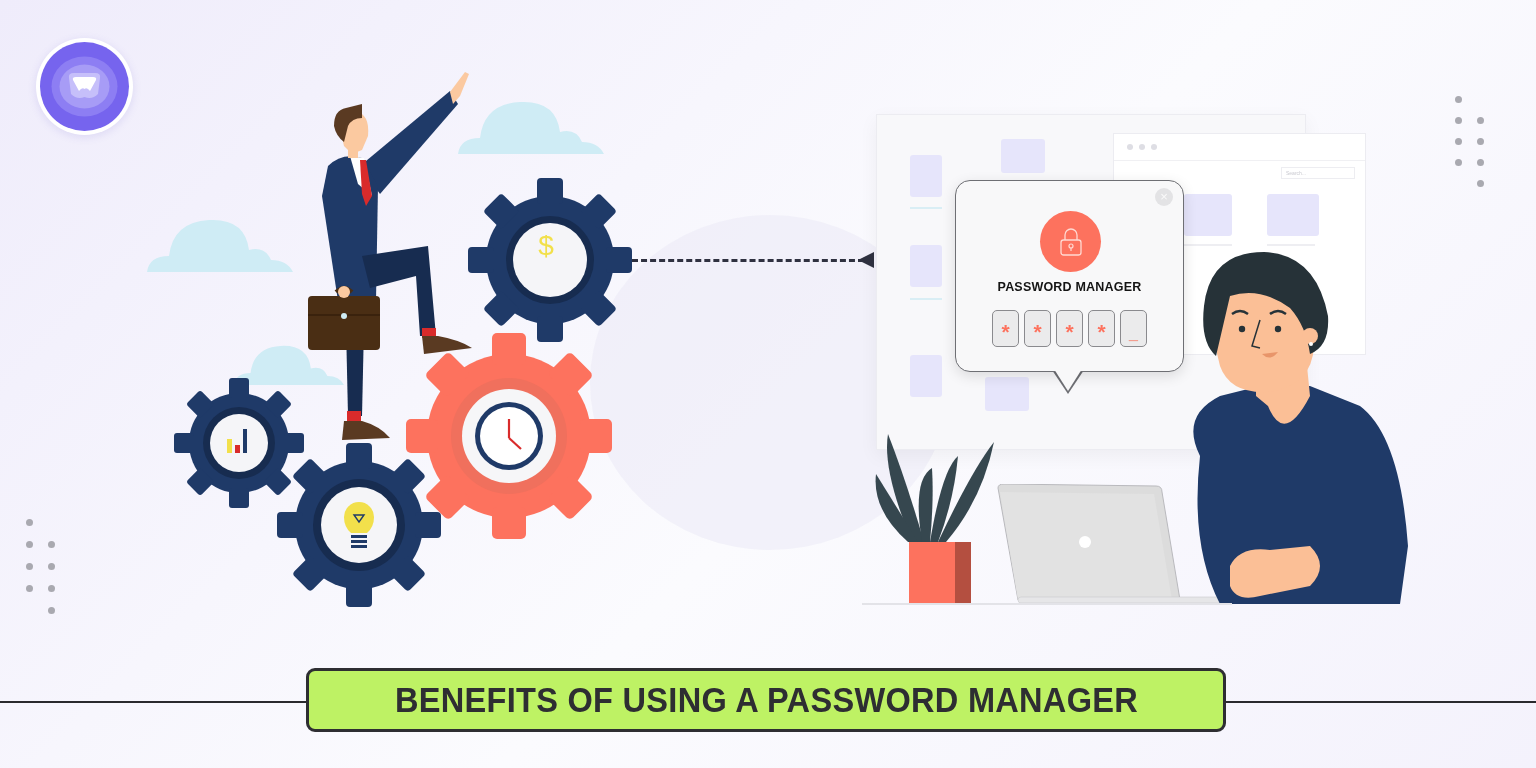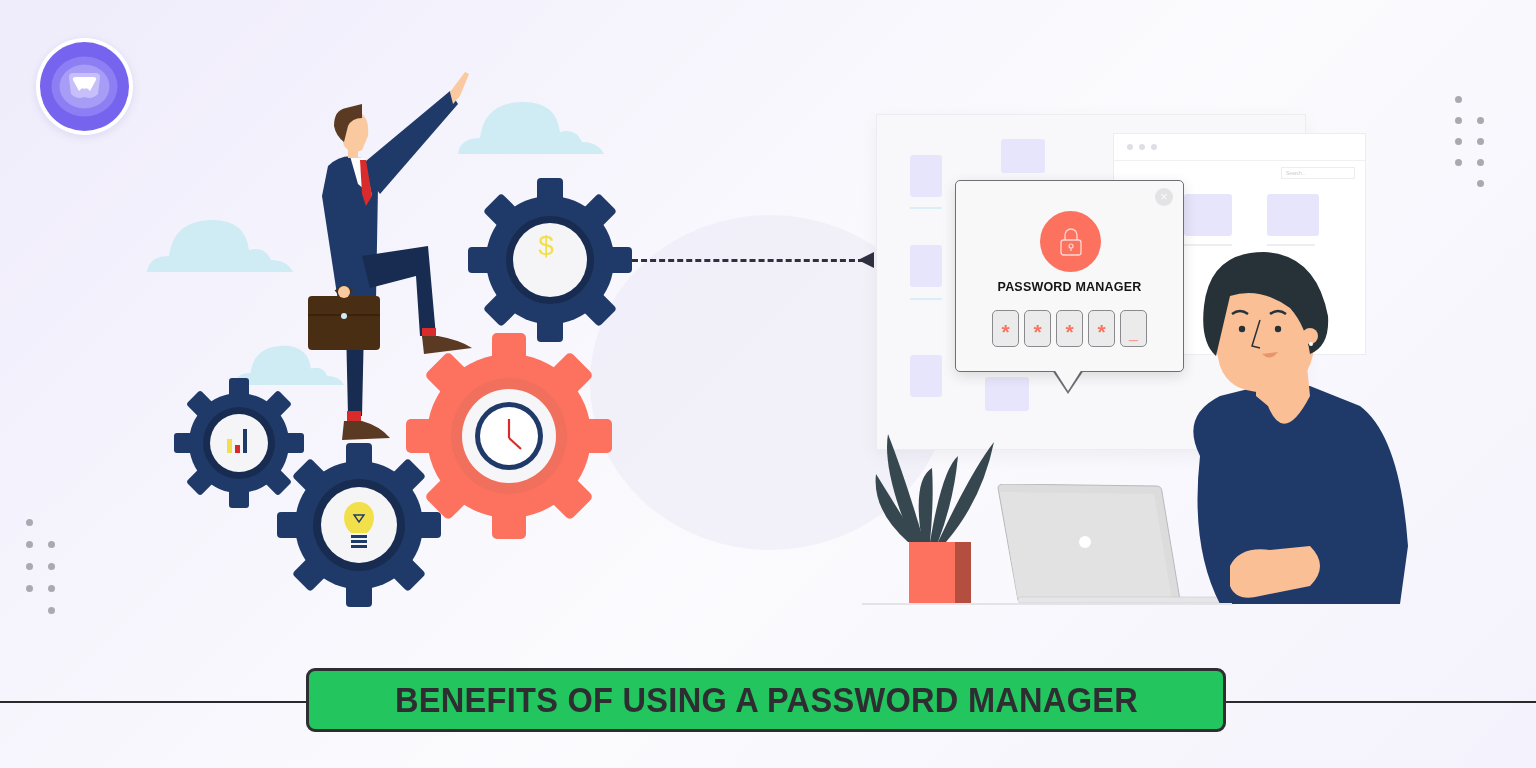--- a/index.html
+++ b/index.html
@@ -53,21 +53,21 @@
   .win-search {
     position: absolute; right: 10px; top: 33px; width: 74px; height: 12px;
     border: 1px solid #ededf1; font-size: 5px; color: #c9c9d0; padding: 2px 4px;
   }
   .file-icon { width: 32px; height: 42px; background: #e6e5fb; border-radius: 3px; }
   .folder-icon { width: 44px; height: 34px; background: #e6e5fb; border-radius: 3px; }
   .lines { height: 2px; background: #d9eef5; }
 
   .pm-dialog {
     left: 955px; top: 180px; width: 229px; height: 192px;
-    background: #f8f8f9; border: 1.5px solid #6e6f74; border-radius: 5px;
+    background: #f8f8f9; border: 1.5px solid #6e6f74; border-radius: 15px;
     box-shadow: 0 4px 14px rgba(0,0,0,0.12);
   }
   .pm-tail {
     left: 1052px; top: 370px; width: 0; height: 0;
     border-left: 16px solid transparent; border-right: 16px solid transparent;
     border-top: 24px solid #6e6f74;
   }
   .pm-tail-inner {
     left: 1054px; top: 369px; width: 0; height: 0;
     border-left: 14px solid transparent; border-right: 14px solid transparent;
@@ -91,21 +91,21 @@
     background: #ebebec; color: #fd725e; font-size: 21px; font-weight: bold;
     display: flex; align-items: center; justify-content: center; padding-top: 6px;
   }
   .pm-pin.cursor { color: #f39a8b; font-weight: normal; align-items: flex-end; padding-bottom: 4px; font-size: 16px; }
 
   .desk { left: 862px; top: 603px; width: 370px; height: 2px; background: #e3e3e8; }
 
   .banner-line { left: 0; top: 701px; width: 1536px; height: 2px; background: #2a2a2e; }
   .banner {
     left: 306px; top: 668px; width: 920px; height: 64px;
-    background: #22c55e; border: 3px solid #2e2e32; border-radius: 9px;
+    background: #bef264; border: 3px solid #2e2e32; border-radius: 9px;
     display: flex; align-items: center; justify-content: center;
   }
   .banner-text {
     font-family: "Liberation Sans", sans-serif; font-weight: bold; font-size: 35px;
     color: #2e2e32; letter-spacing: 0.3px; transform: scaleX(0.93);
   }
 </style>
 </head>
 <body>
 

